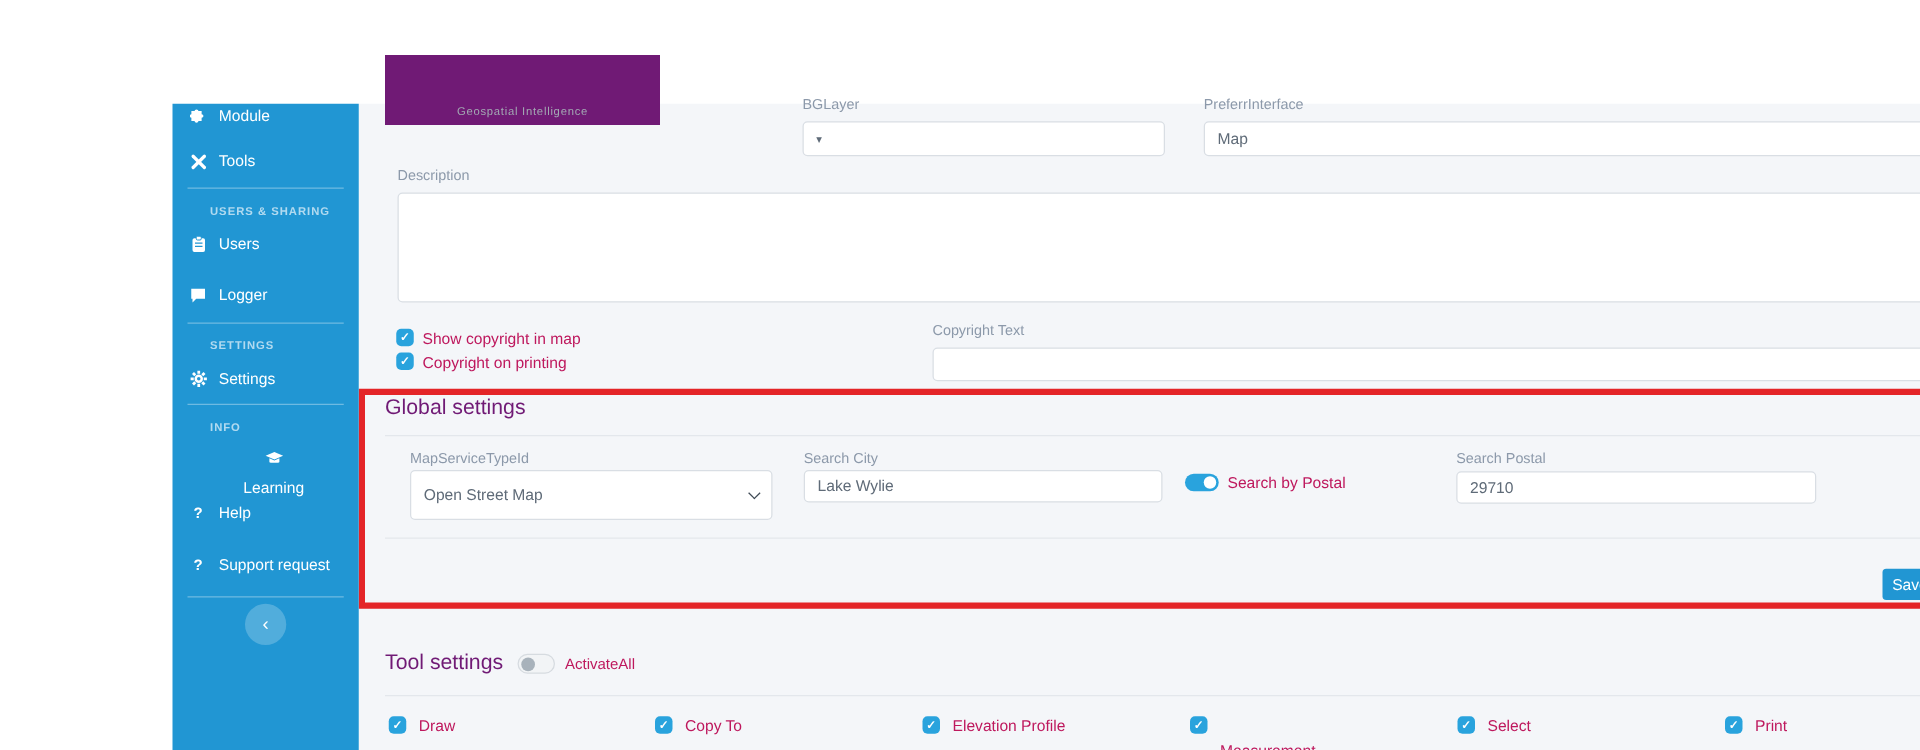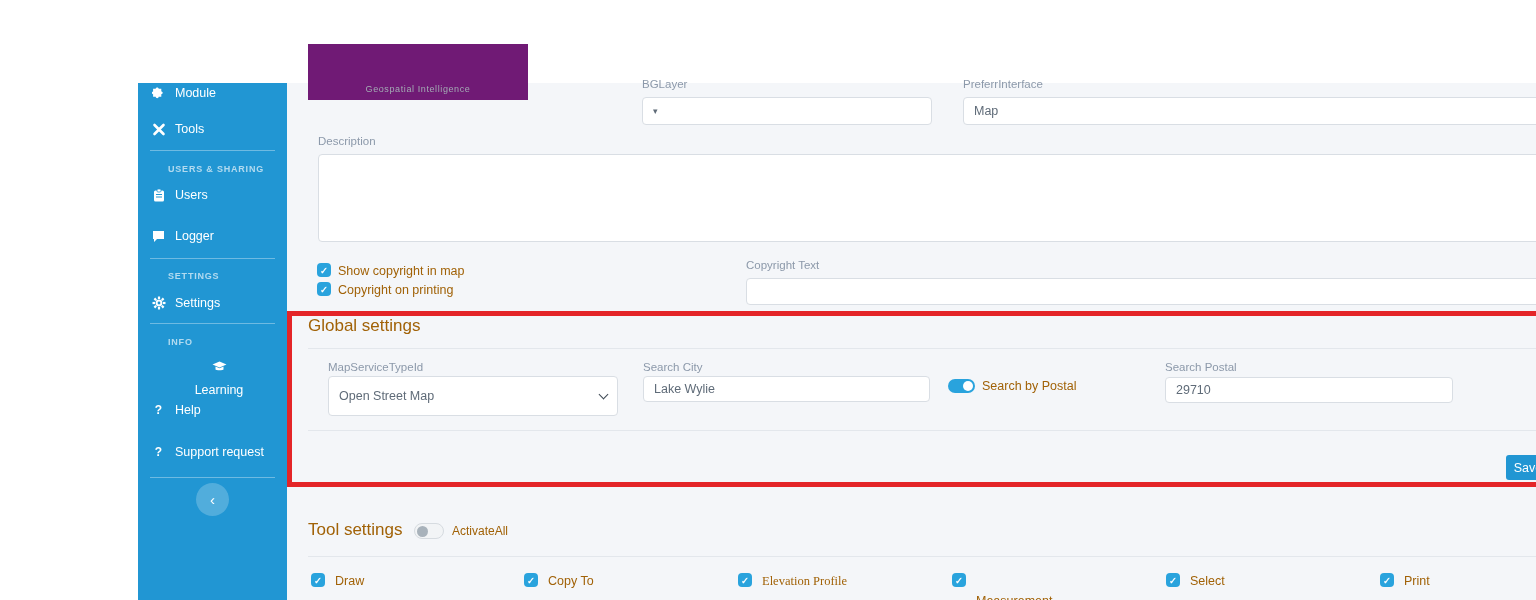--- a/index.html
+++ b/index.html
@@ -32,23 +32,23 @@
     display:flex; align-items:center; padding:0 10px; font-size:12.5px; color:#5f6b78; }
   .ctl .val { flex:1; white-space:nowrap; overflow:hidden; }
   .arrow-down { font-size:9px; color:#5f6b78; }
   .chev-down { width:7px; height:7px; border-right:1.6px solid #3f4a55; border-bottom:1.6px solid #3f4a55;
     transform:rotate(45deg); margin-top:-4px; }
 
   .textarea { position:absolute; background:#fff; border:1px solid #d9dee4; border-radius:4px; }
 
   .cb { position:absolute; width:14px; height:14px; border-radius:4px; background:#29a3dd;
     display:flex; align-items:center; justify-content:center; color:#fff; font-size:9.5px; font-weight:700; cursor:pointer; }
-  .cb-label { position:absolute; font-size:12.5px; color:#a16207; white-space:nowrap; }
-
-  .section-title { position:absolute; font-size:17px; color:#a16207; white-space:nowrap; }
+  .cb-label { position:absolute; font-size:12.5px; color:#be185d; white-space:nowrap; }
+
+  .section-title { position:absolute; font-size:17px; color:#701a75; white-space:nowrap; }
   .hdivider { position:absolute; height:1px; background:#e3e7ec; right:0; }
 
   .red-rect { position:absolute; left:287px; top:311px; width:1260px; height:176px;
     border:5px solid #e42528; }
 
   .toggle-on { position:absolute; width:27px; height:14px; border-radius:8px; background:#29a3dd; cursor:pointer; }
   .toggle-on .knob { position:absolute; right:2px; top:2px; width:10px; height:10px; border-radius:50%; background:#fff; }
   .toggle-off { position:absolute; width:30px; height:16px; border-radius:9px; background:#f2f4f6;
     border:1px solid #d6dbe0; cursor:pointer; }
   .toggle-off .knob { position:absolute; left:2px; top:1.5px; width:11px; height:11px; border-radius:50%; background:#a8b2bb; }
@@ -134,21 +134,21 @@
       <span>✓</span>
     </div>
     <div class="cb-label" style="left: 335px; top: 574px;">Draw</div>
     <div class="cb" style="left: 524px; top: 573px;">
       <span>✓</span>
     </div>
     <div class="cb-label" style="left: 548px; top: 574px;">Copy To</div>
     <div class="cb" style="left: 738px; top: 573px;">
       <span>✓</span>
     </div>
-    <div class="cb-label" style="left: 762px; top: 574px; font-family: Liberation Serif, serif;">Elevation Profile</div>
+    <div class="cb-label" style="left: 762px; top: 574px;">Elevation Profile</div>
     <div class="cb" style="left: 952px; top: 573px;">
       <span>✓</span>
     </div>
     <div class="cb-label" style="left: 976px; top: 594px; text-align: center;">Measurement</div>
     <div class="cb" style="left: 1166px; top: 573px;">
       <span>✓</span>
     </div>
     <div class="cb-label" style="left: 1190px; top: 574px;">Select</div>
     <div class="cb" style="left: 1380px; top: 573px;">
       <span>✓</span>

